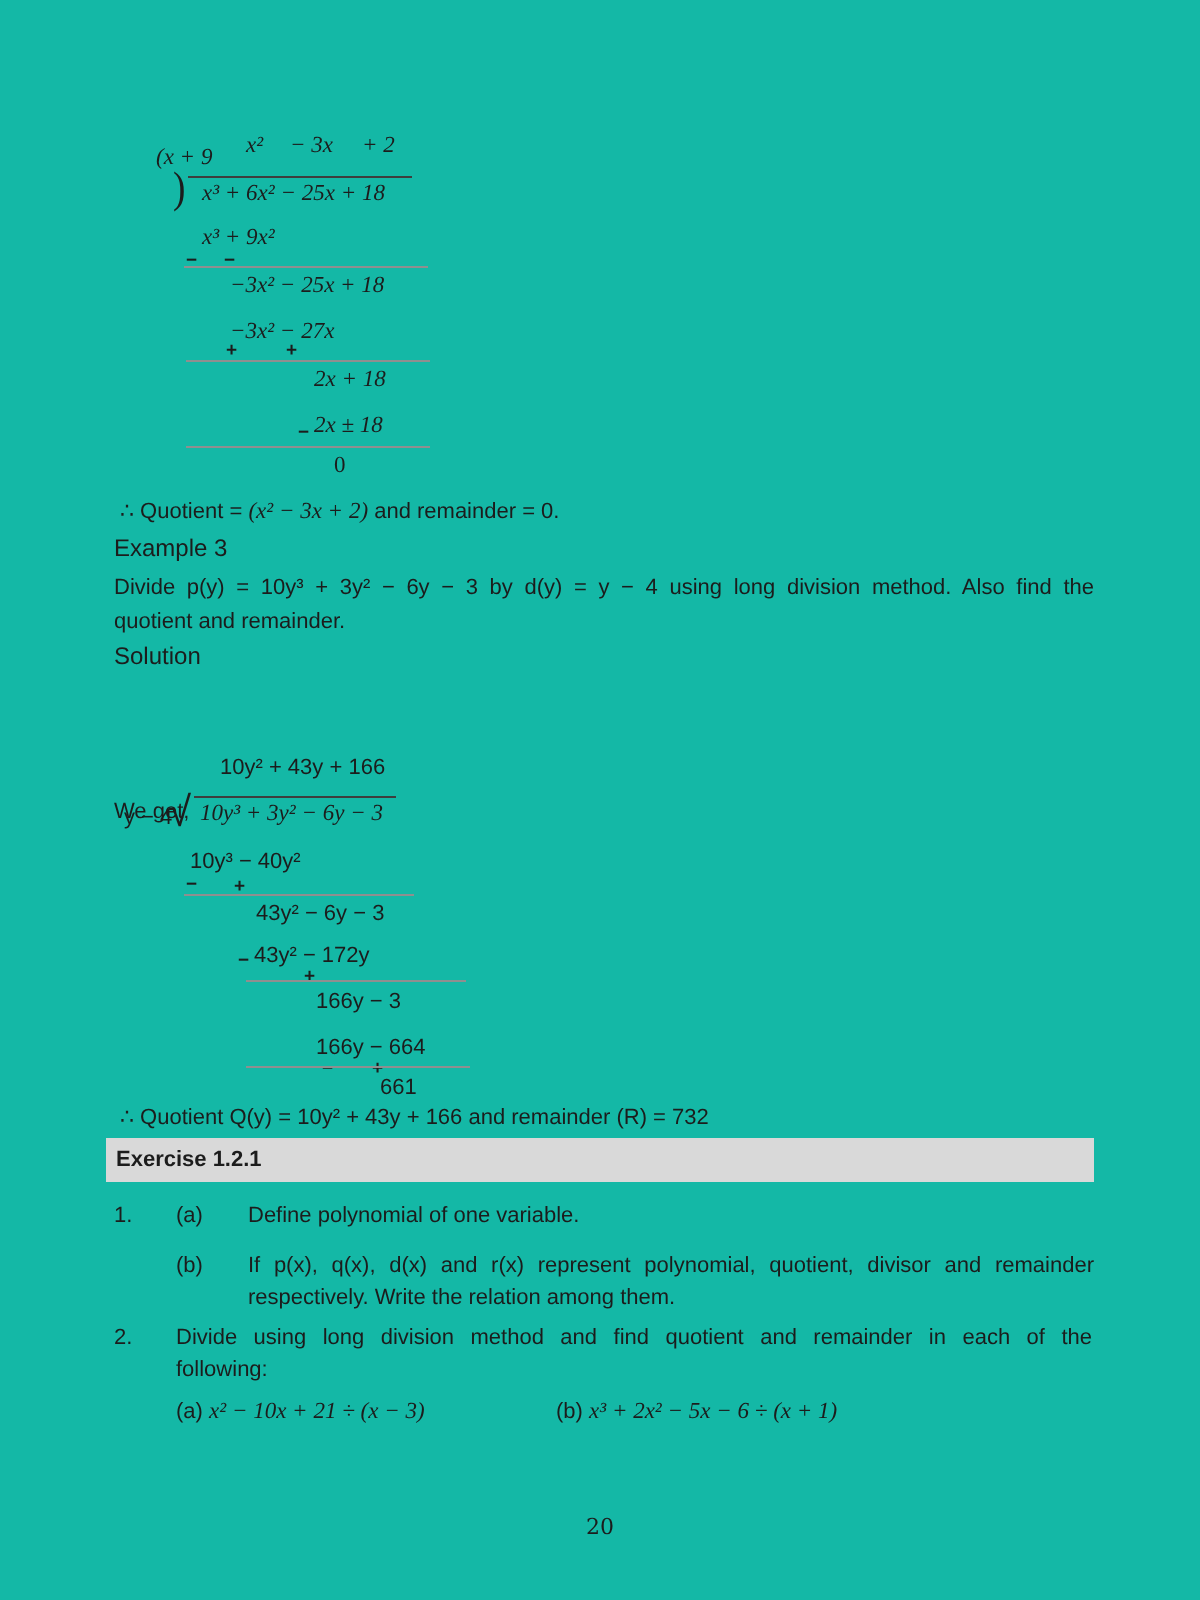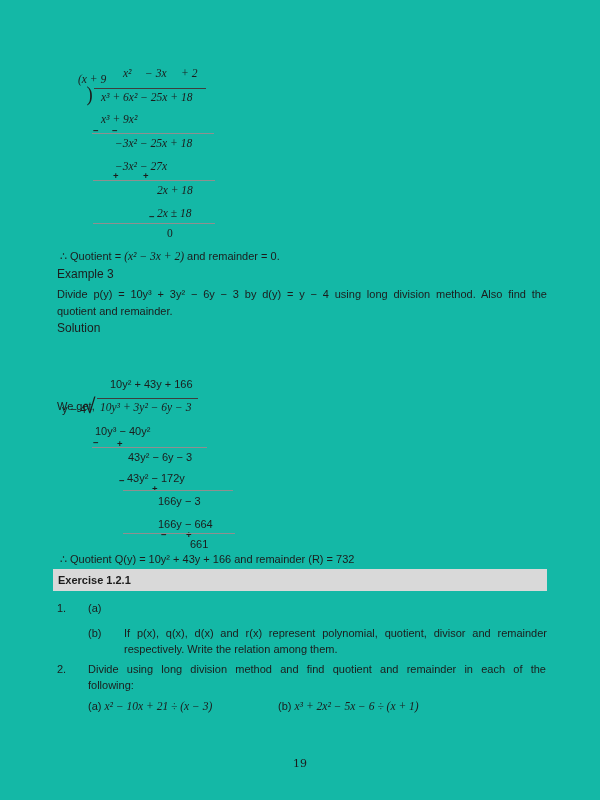--- a/index.html
+++ b/index.html
@@ -101,33 +101,34 @@
   </div>
 
   <div class="abs" style="left:60px; top:552px;">∴ Quotient Q(y) = 10y² + 43y + 166 and remainder (R) = 732</div>
 
   <div class="exbar" style="left:53px; top:569px; width:494px; background:#d9d9d9;">
     <span>Exercise 1.2.1</span>
   </div>
 
   <div class="abs" style="left:57px; top:601px;">1.</div>
   <div class="abs" style="left:88px; top:601px;">(a)</div>
+  <div class="abs" style="left:124px; top:601px;">Define polynomial of one variable.</div>
 
   <div class="abs" style="left:88px; top:626px;">(b)</div>
   <div class="abs jline" style="left:124px; top:626px; width:423px;">If p(x), q(x), d(x) and r(x) represent polynomial, quotient, divisor and remainder</div>
   <div class="abs" style="left:124px; top:642px;">respectively. Write the relation among them.</div>
 
   <div class="abs" style="left:57px; top:662px;">2.</div>
   <div class="abs jline" style="left:88px; top:662px; width:458px;">Divide using long division method and find quotient and remainder in each of the</div>
   <div class="abs" style="left:88px; top:678px;">following:</div>
 
   <div class="abs" style="left:88px; top:699px;">
     <span>(a)</span>
     <span class="math">x² − 10x + 21 ÷ (x − 3)</span>
   </div>
   <div class="abs" style="left:278px; top:699px;">
     <span>(b)</span>
     <span class="math">x³ + 2x² − 5x − 6 ÷ (x + 1)</span>
   </div>
 
-  <div class="pageno" style="top:757px;">19</div>
+  <div class="pageno" style="top:757px;">20</div>
 
 </div>
 
 </body></html>

